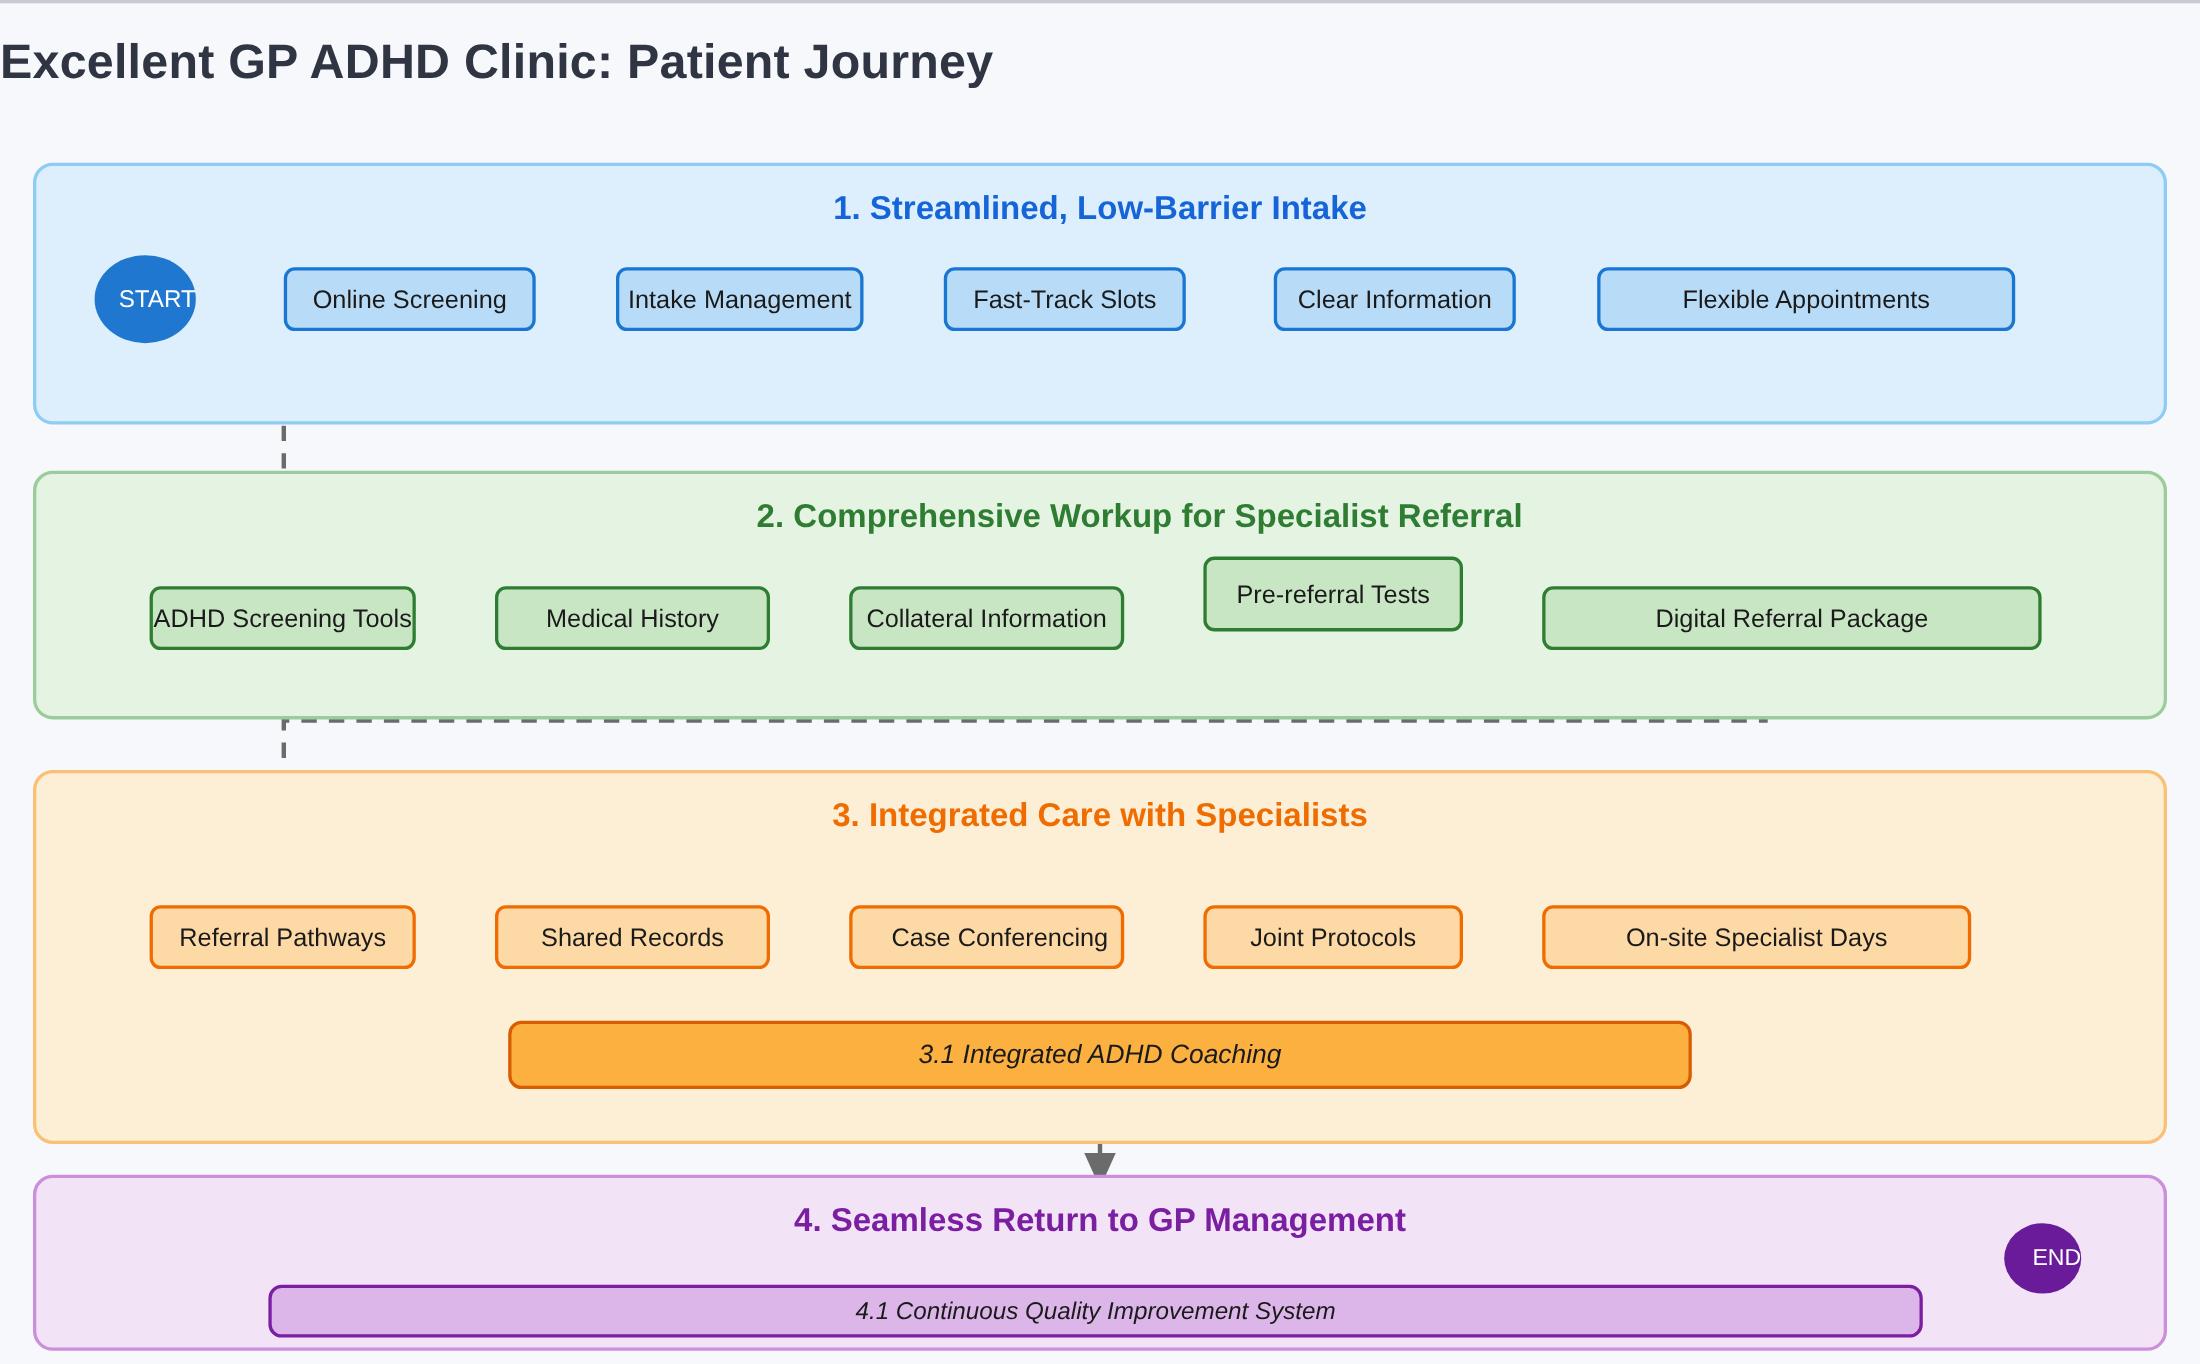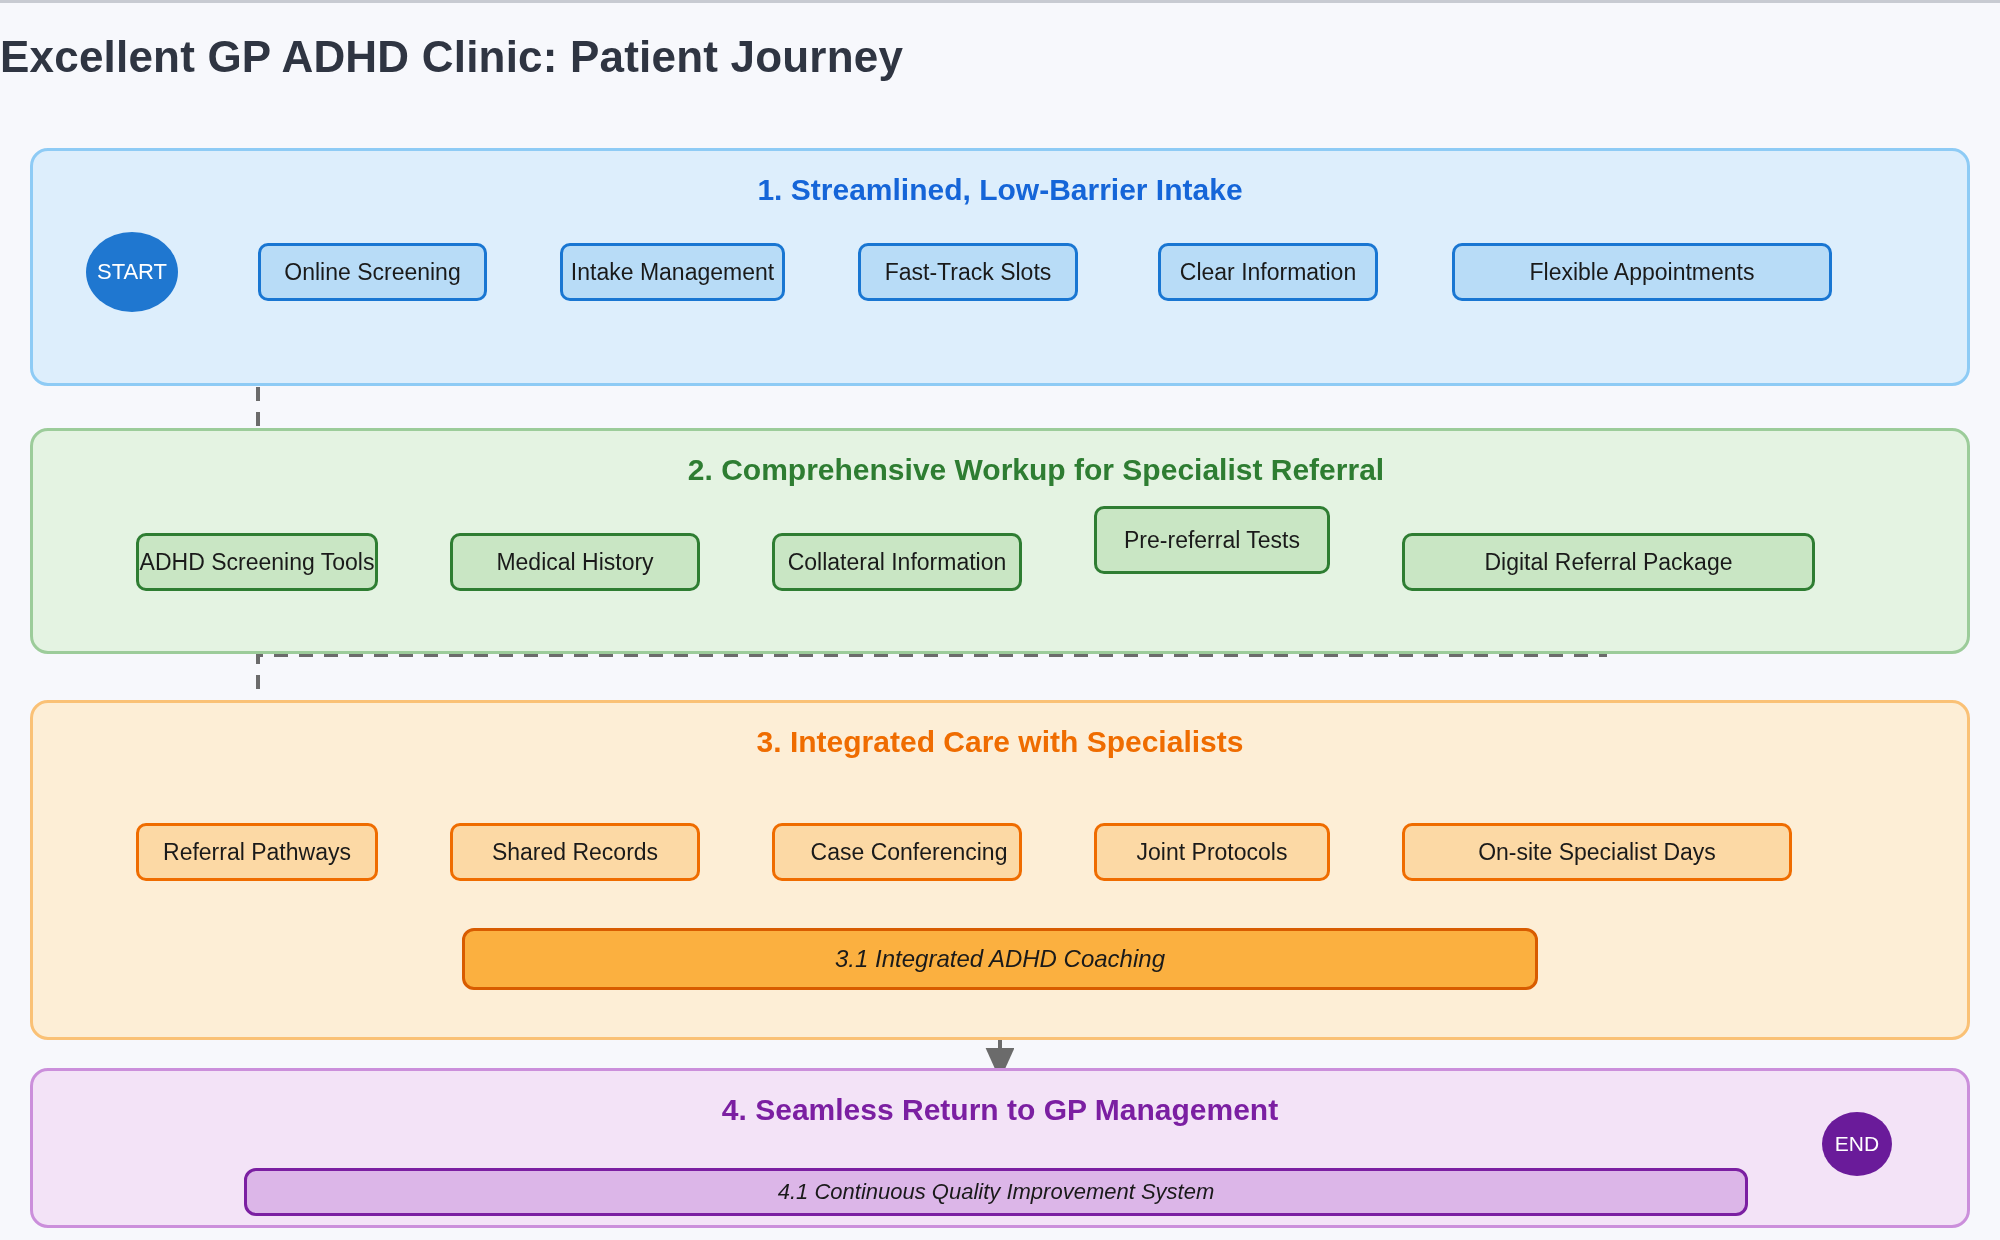--- a/index.html
+++ b/index.html
@@ -72,21 +72,21 @@
   .node.sub {
     font-style: italic;
     border-radius: 12px;
   }
   
   .terminal {
     position: absolute;
     border-radius: 50%;
     display: flex;
     align-items: center;
-    justify-content: center;
+    justify-content: flex-end;
     color: #ffffff;
     font-weight: normal;
     box-sizing: border-box;
   }
   
   #wires {
     position: absolute;
     left: 0; top: 0;
     width: 2000px; height: 1240px;
     pointer-events: none;
@@ -179,21 +179,21 @@
   </div>
   <div class="node" style="left:450px; top:533px; width:250px; height:58px; background:#c9e6c4; border-color:#2e7d32;">
     <span>Medical History</span>
   </div>
   <div class="node" style="left:772px; top:533px; width:250px; height:58px; background:#c9e6c4; border-color:#2e7d32;">
     <span>Collateral Information</span>
   </div>
   <div class="node" style="left:1094px; top:506px; width:236px; height:68px; background:#c9e6c4; border-color:#2e7d32;">
     <span>Pre-referral Tests</span>
   </div>
-  <div class="node" style="left:1402px; top:533px; width:413px; height:58px; background:#c9e6c4; border-color:#2e7d32;">
+  <div class="node" style="left:1402px; top:533px; width:454px; height:58px; background:#c9e6c4; border-color:#2e7d32;">
     <span>Digital Referral Package</span>
   </div>
 
   <div class="phase" style="left:30px; top:700px; width:1940px; height:340px; background:#fdeed6; border-color:#fac176;">
     <div class="phase-title" style="top:22px; color:#ef6c00;">3. Integrated Care with Specialists</div>
   </div>
 
   <div class="node" style="left:136px; top:823px; width:242px; height:58px; background:#fcd9a5; border-color:#ef6c00;">
     <span>Referral Pathways</span>
   </div>

